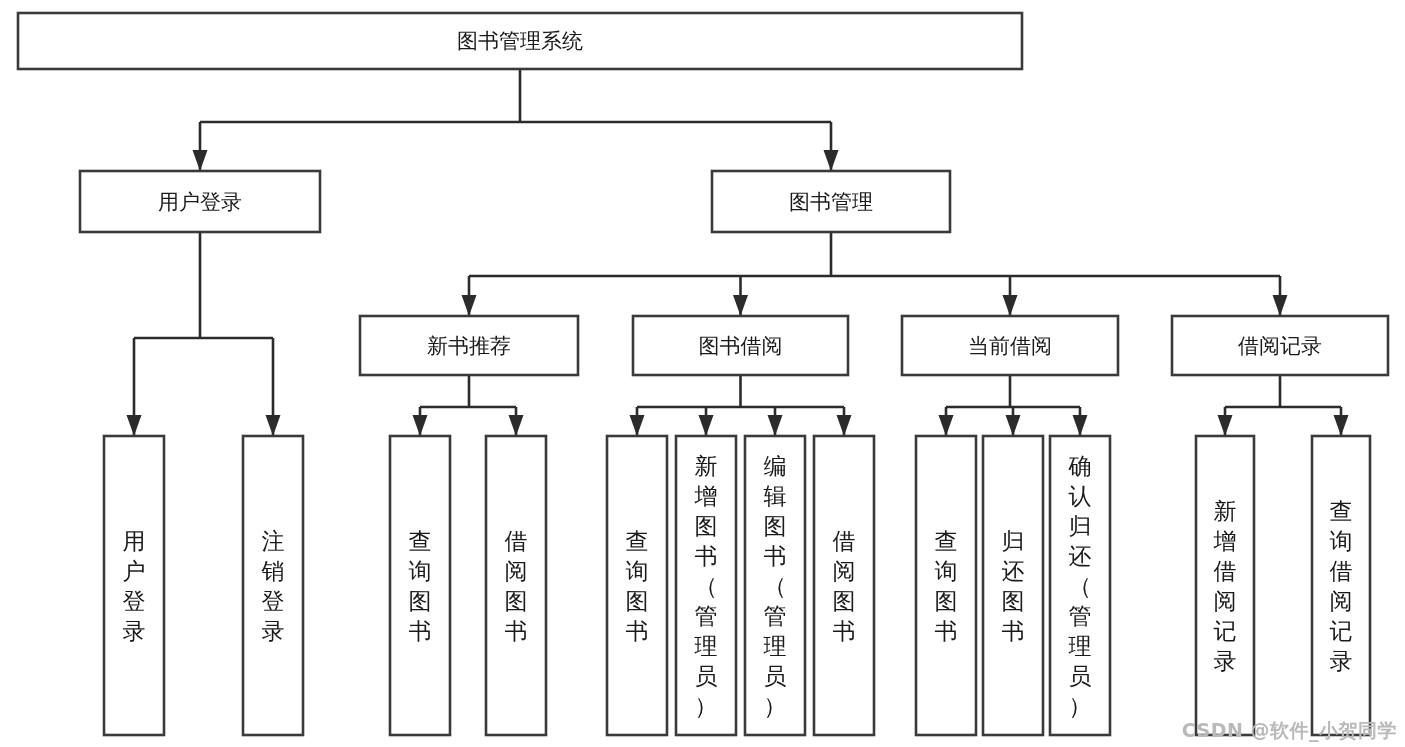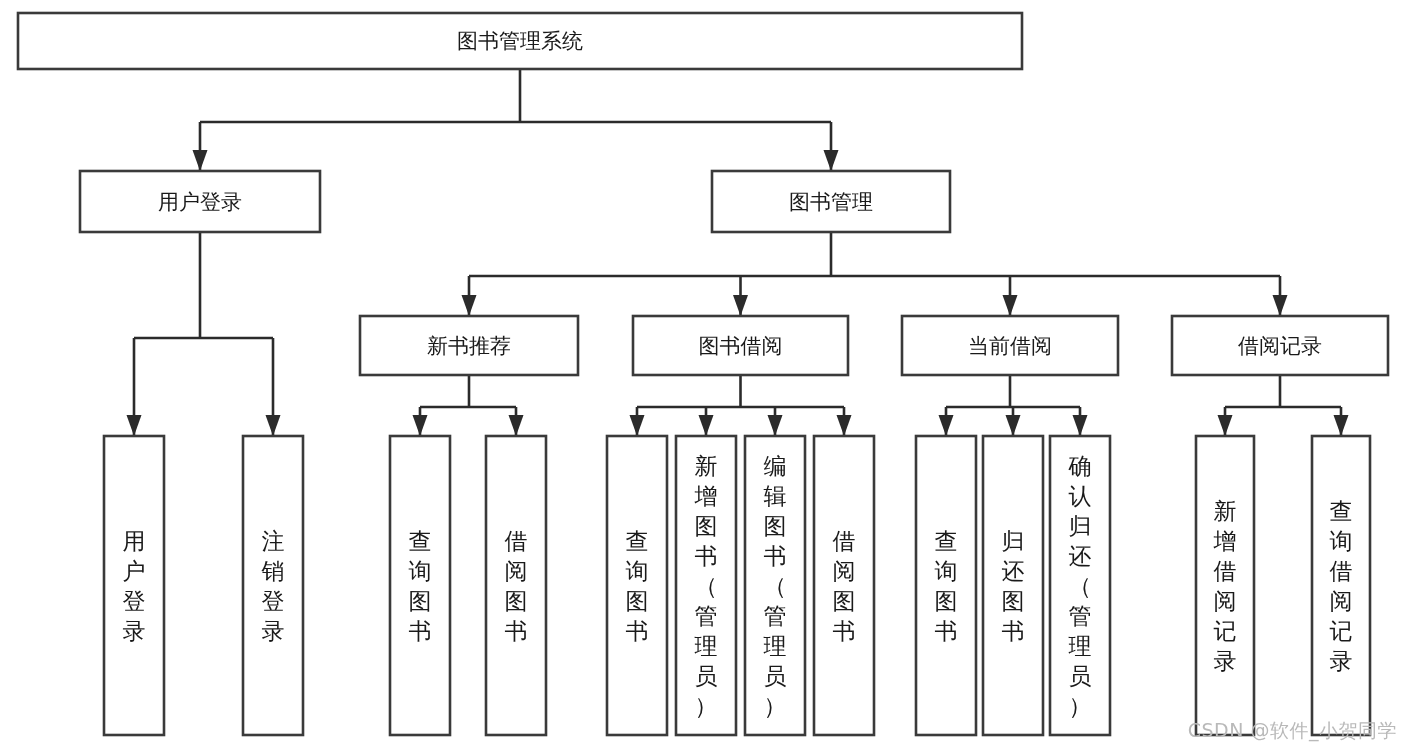--- a/index.html
+++ b/index.html
@@ -59,20 +59,21 @@
   .watermark-text {
     position: absolute;
     right: 8px;
     bottom: 3px;
     font-family: "DejaVu Sans", "Liberation Sans", sans-serif;
     font-size: 19px;
     color: #b9b9b9;
     letter-spacing: 0.5px;
     white-space: nowrap;
     user-select: none;
+    font-weight: bold;
   }
 </style>
 </head>
 <body>
 
 <div id="diagram-root">
 
   <svg class="diagram-canvas" id="diagram-canvas" viewBox="0 0 1405 747" xmlns="http://www.w3.org/2000/svg">
     <g id="layer-connectors">
         <g>

